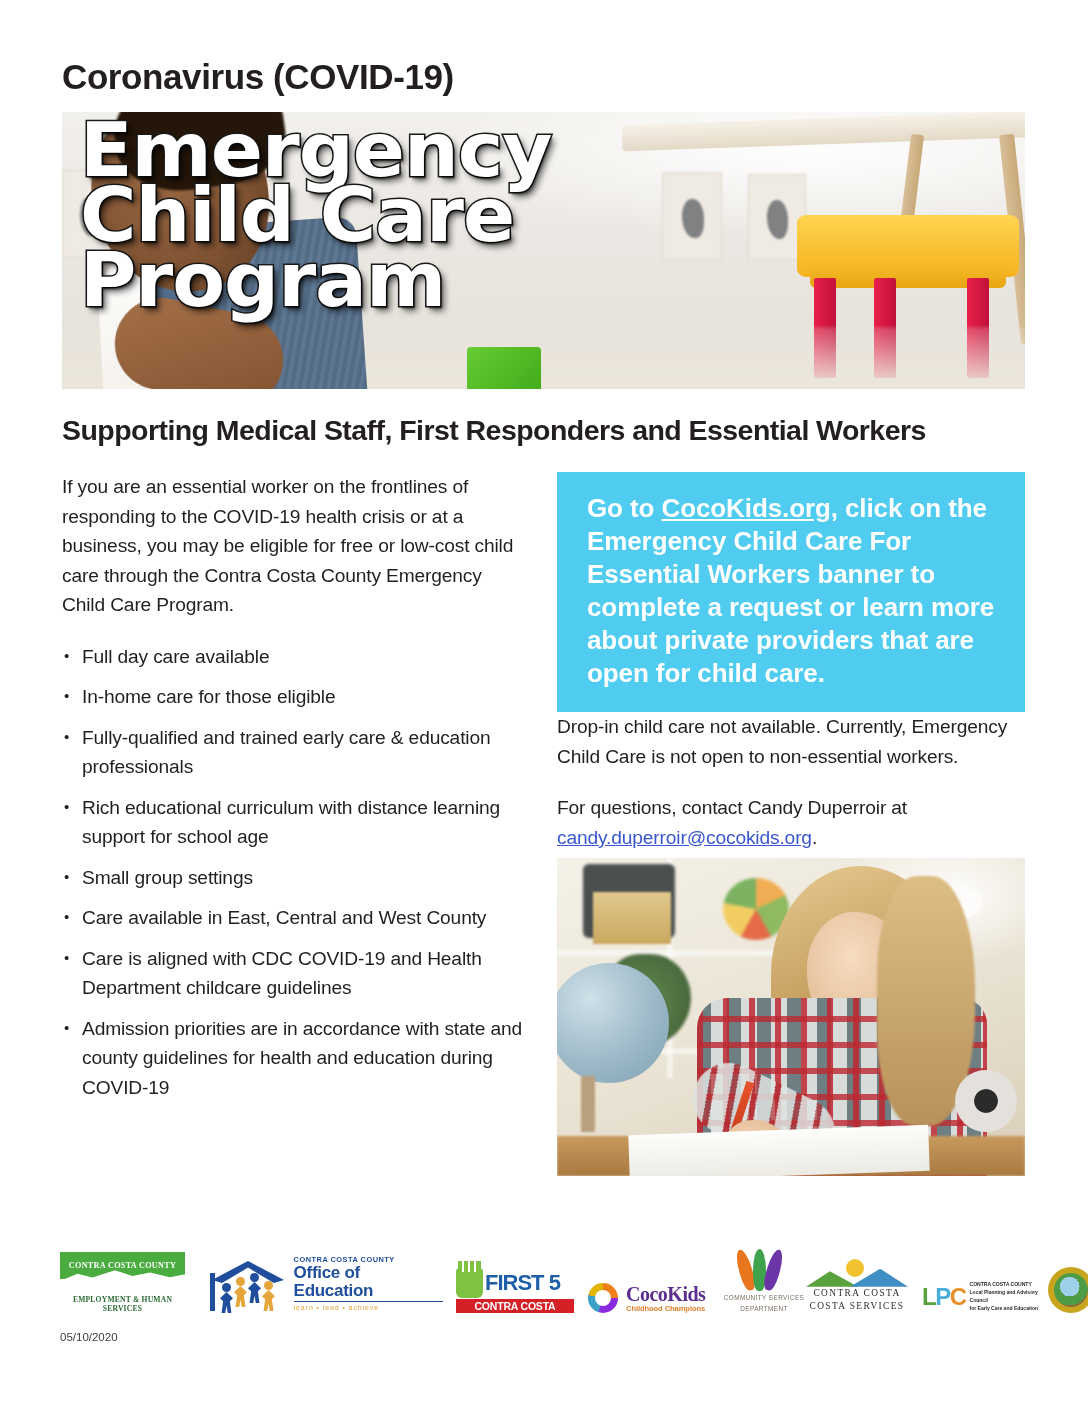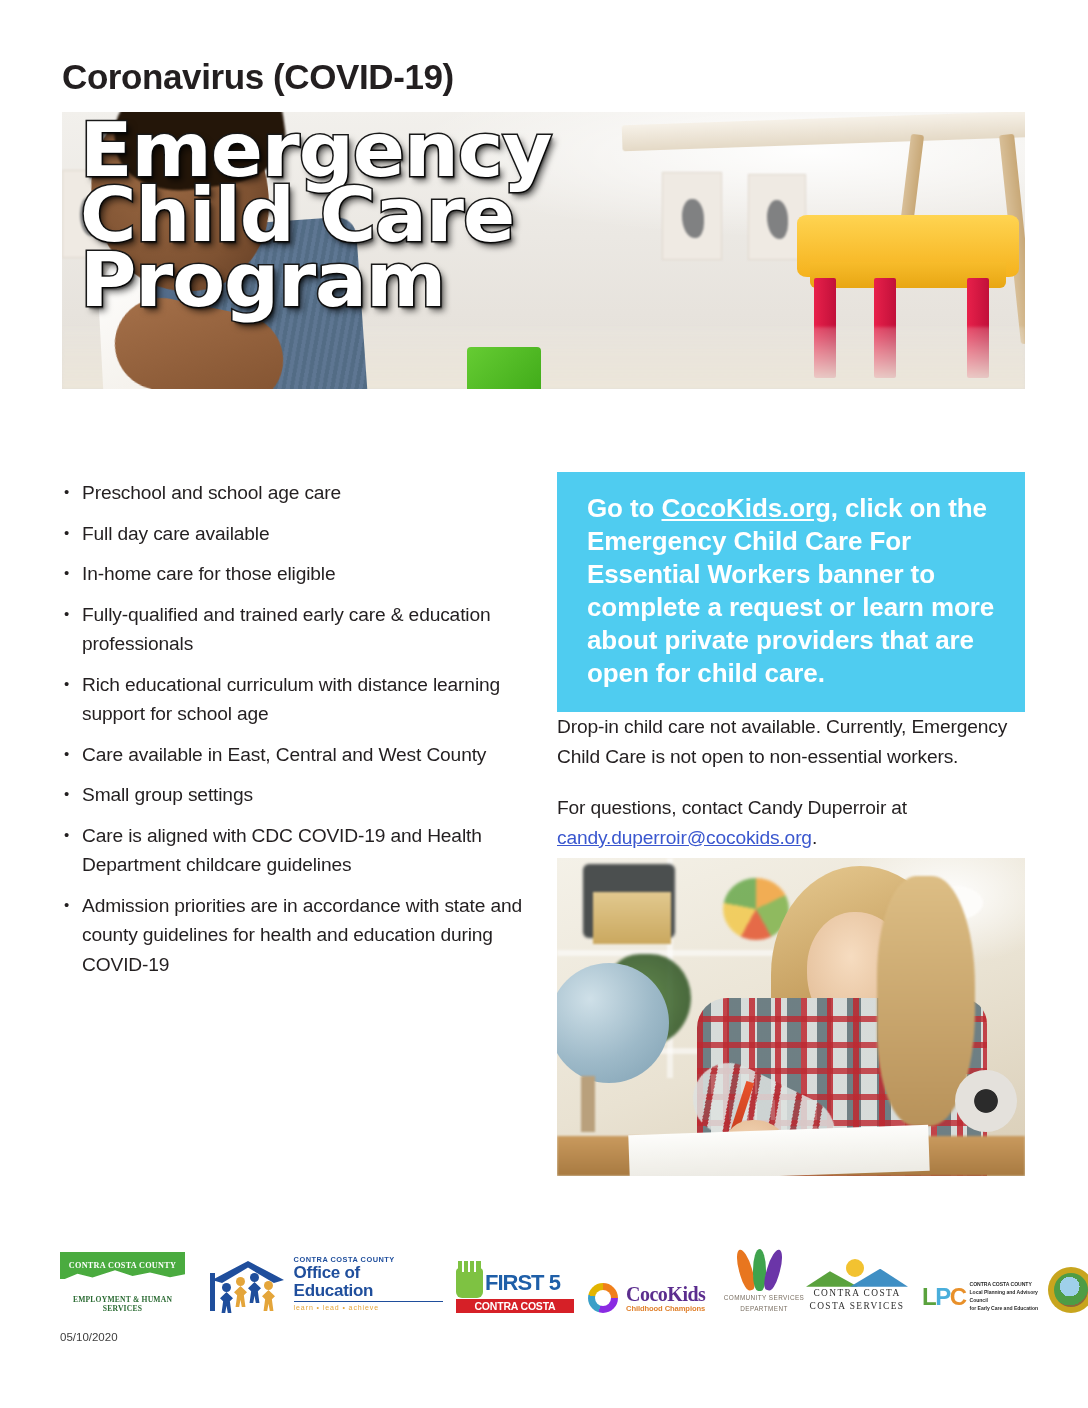--- a/index.html
+++ b/index.html
@@ -621,30 +621,31 @@
       <div class="child-hair"></div>
       <div class="green-block"></div>
     </div>
     <div class="hero-words">
       <span>Emergency</span>
       <span>Child Care</span>
       <span>Program</span>
     </div>
   </div>
 
+  <div class="subtitle">Supporting Medical Staff, First Responders and Essential Workers</div>
 
   <div class="col-left">
+    <p class="body">If you are an essential worker on the frontlines of responding to the COVID-19 health crisis or at a business, you may be eligible for free or low-cost child care through the Contra Costa County Emergency Child Care Program.</p>
     <ul class="bullets">
-      <li>Preschool and school age care</li>
       <li>Full day care available</li>
       <li>In-home care for those eligible</li>
       <li>Fully-qualified and trained early care &amp; education professionals</li>
       <li>Rich educational curriculum with distance learning support for school age</li>
+      <li>Small group settings</li>
       <li>Care available in East, Central and West County</li>
-      <li>Small group settings</li>
       <li>Care is aligned with CDC COVID-19 and Health Department childcare guidelines</li>
       <li>Admission priorities are in accordance with state and county guidelines for health and education during COVID-19</li>
     </ul>
   </div>
 
   <div class="col-right">
     <div class="callout" style="background:#4FCCF0;">
       <span>Go to </span><a href="#">CocoKids.org</a><span>, click on the Emergency Child Care For Essential Workers banner to complete a request or learn more about private providers that are open for child care.</span>
     </div>
 

